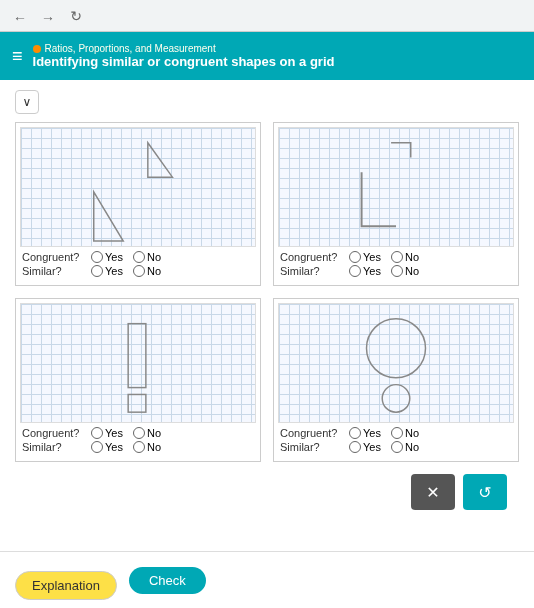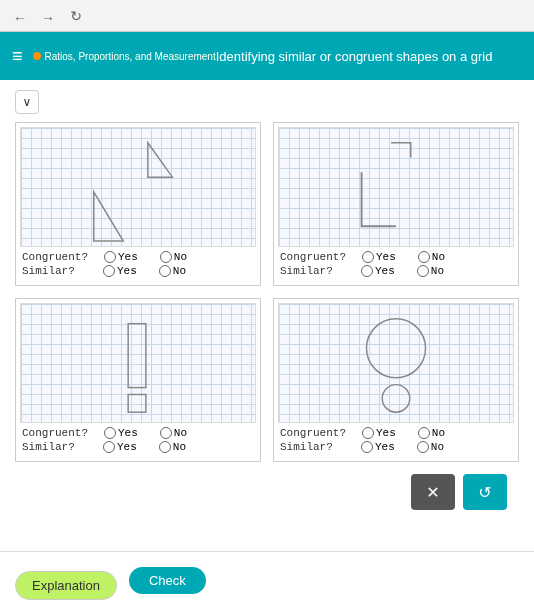--- a/index.html
+++ b/index.html
@@ -54,39 +54,39 @@
       gap: 10px;
       min-height: 48px;
     }
     .hamburger-icon {
       color: white;
       font-size: 18px;
       cursor: pointer;
     }
     .header-text {
       display: flex;
-      flex-direction: row;
+      flex-direction: column;
     }
     .header-subtitle {
       color: #ffe;
       font-size: 10px;
       display: flex;
       align-items: center;
       gap: 4px;
     }
     .dot-orange {
       width: 8px; height: 8px;
       background: #ff8c00;
       border-radius: 50%;
       display: inline-block;
     }
     .header-title {
       color: white;
       font-size: 13px;
-      font-weight: normal;
+      font-weight: bold;
     }
     .content-area {
       flex: 1;
       padding: 10px 15px;
       background: white;
       overflow: hidden;
     }
     .collapse-btn {
       width: 24px; height: 24px;
       background: white;
@@ -125,23 +125,22 @@
       width: 100%;
       height: 100%;
     }
     .radio-group {
       padding: 4px 2px 2px 2px;
       font-size: 11px;
     }
     .radio-row {
       display: flex;
       align-items: flex-start;
-      gap: 16px;
+      gap: 4px;
       margin-bottom: 2px;
-      font-family: Liberation Mono, monospace;
     }
     .radio-label {
       min-width: 65px;
       color: #333;
     }
     .radio-option {
       display: flex;
       align-items: center;
       gap: 2px;
       margin-right: 6px;
@@ -177,21 +176,21 @@
       color: white;
     }
     .footer-bar {
       display: flex;
       align-items: center;
       padding: 8px 15px;
       gap: 12px;
       border-top: 1px solid #ddd;
     }
     .explanation-btn {
-      background: #bef264;
+      background: #fde047;
       border: 1.5px solid #ccc;
       border-radius: 20px;
       padding: 6px 16px;
       font-size: 13px;
       cursor: pointer;
       color: #333;
       margin-top: 11px;
     }
     .check-btn {
       background: #00a8b5;

